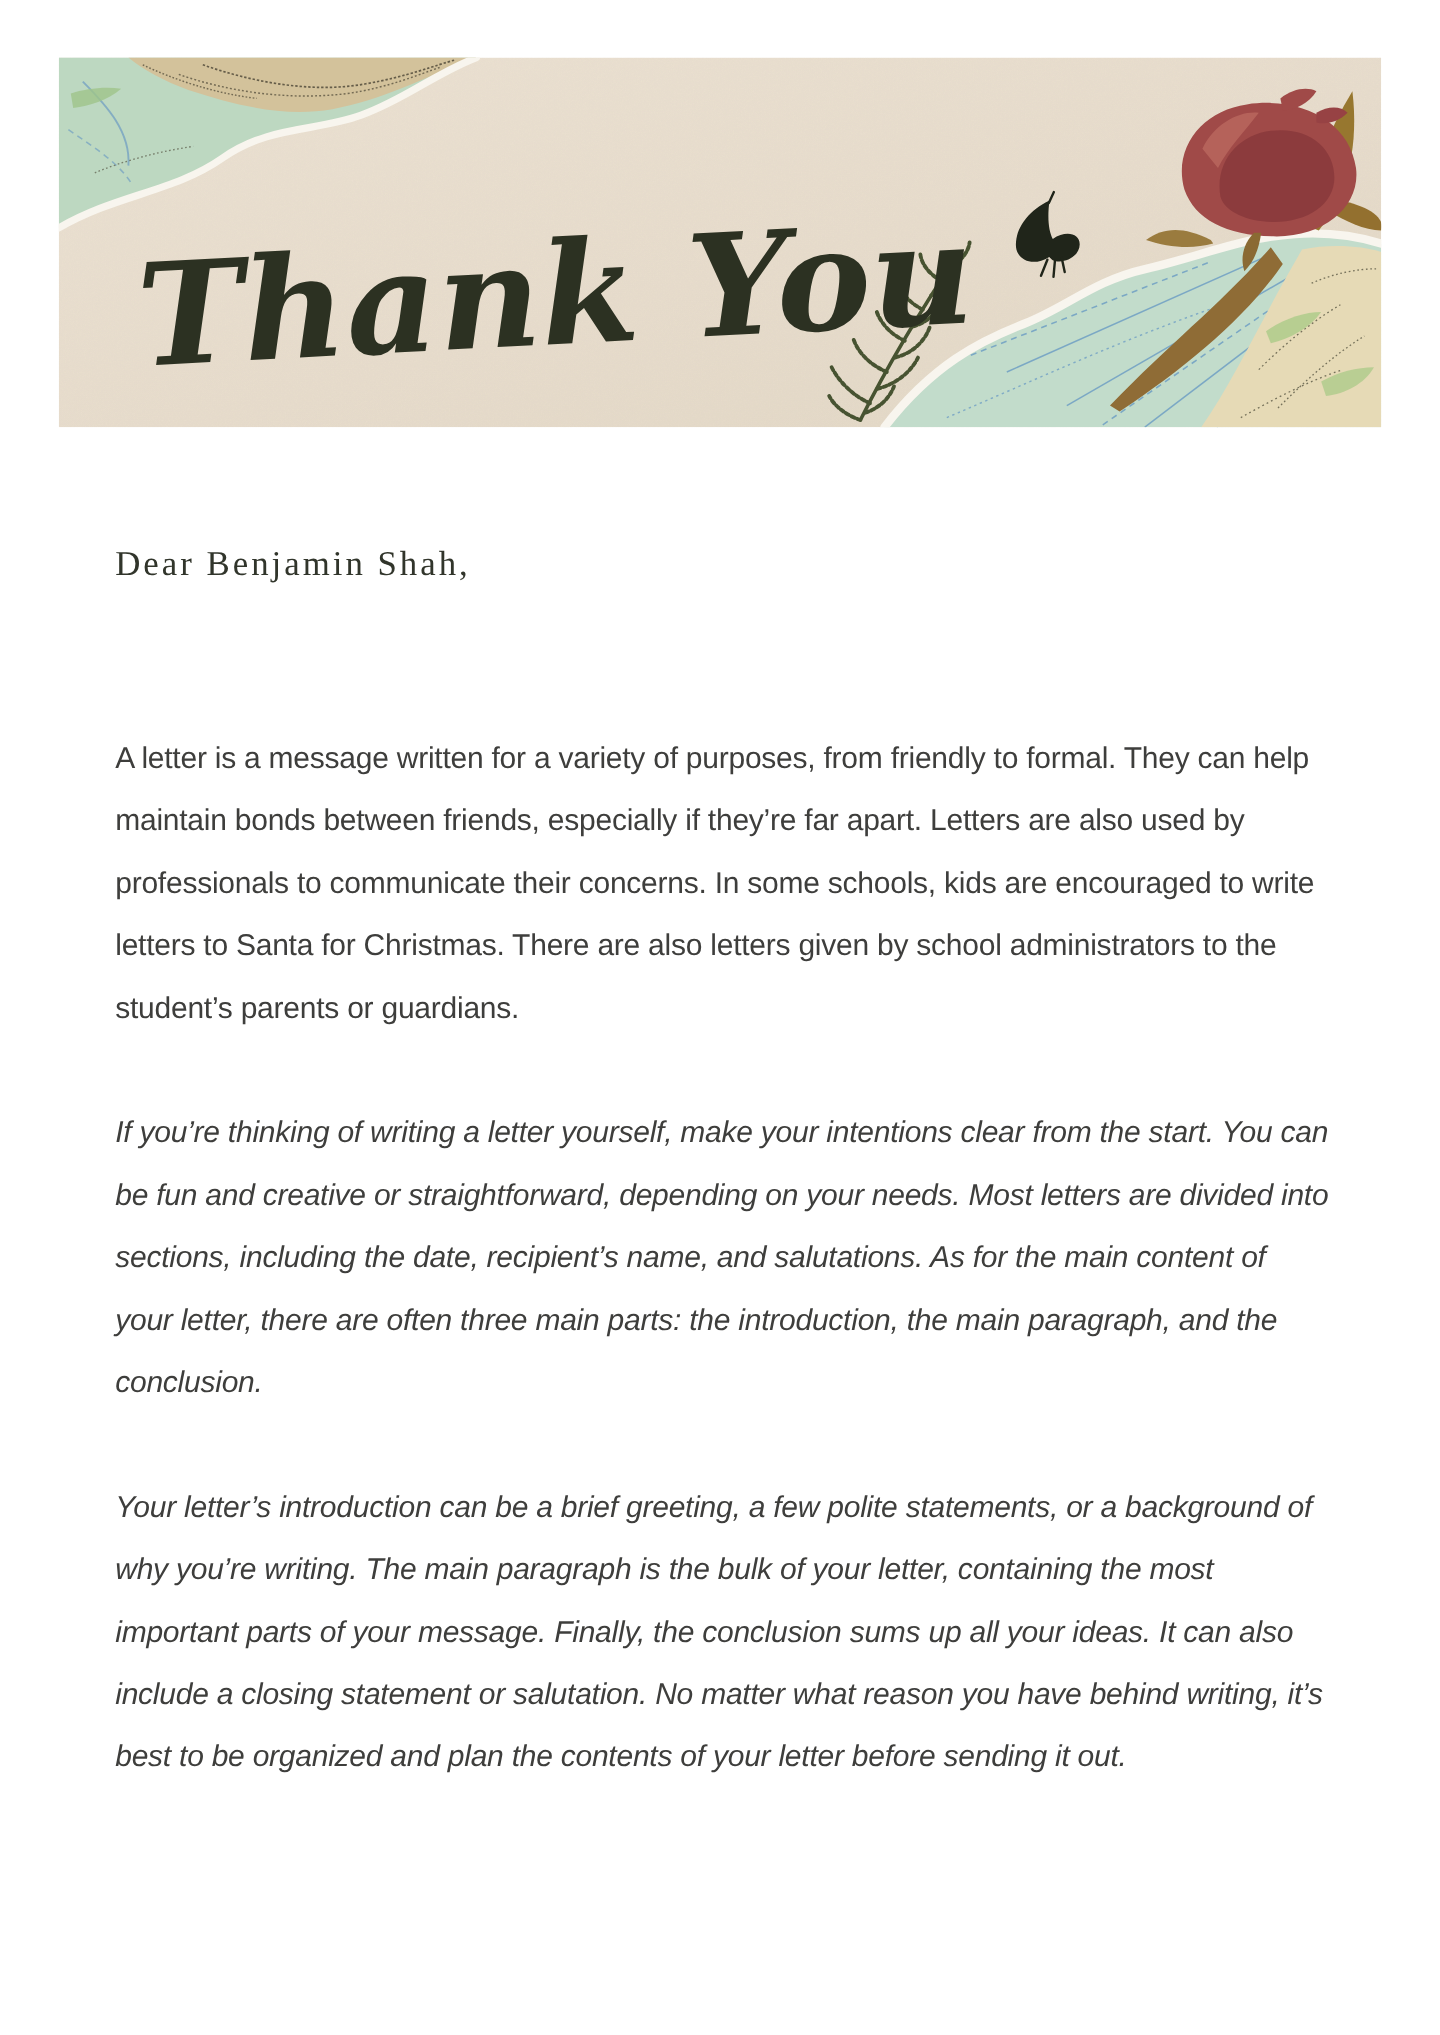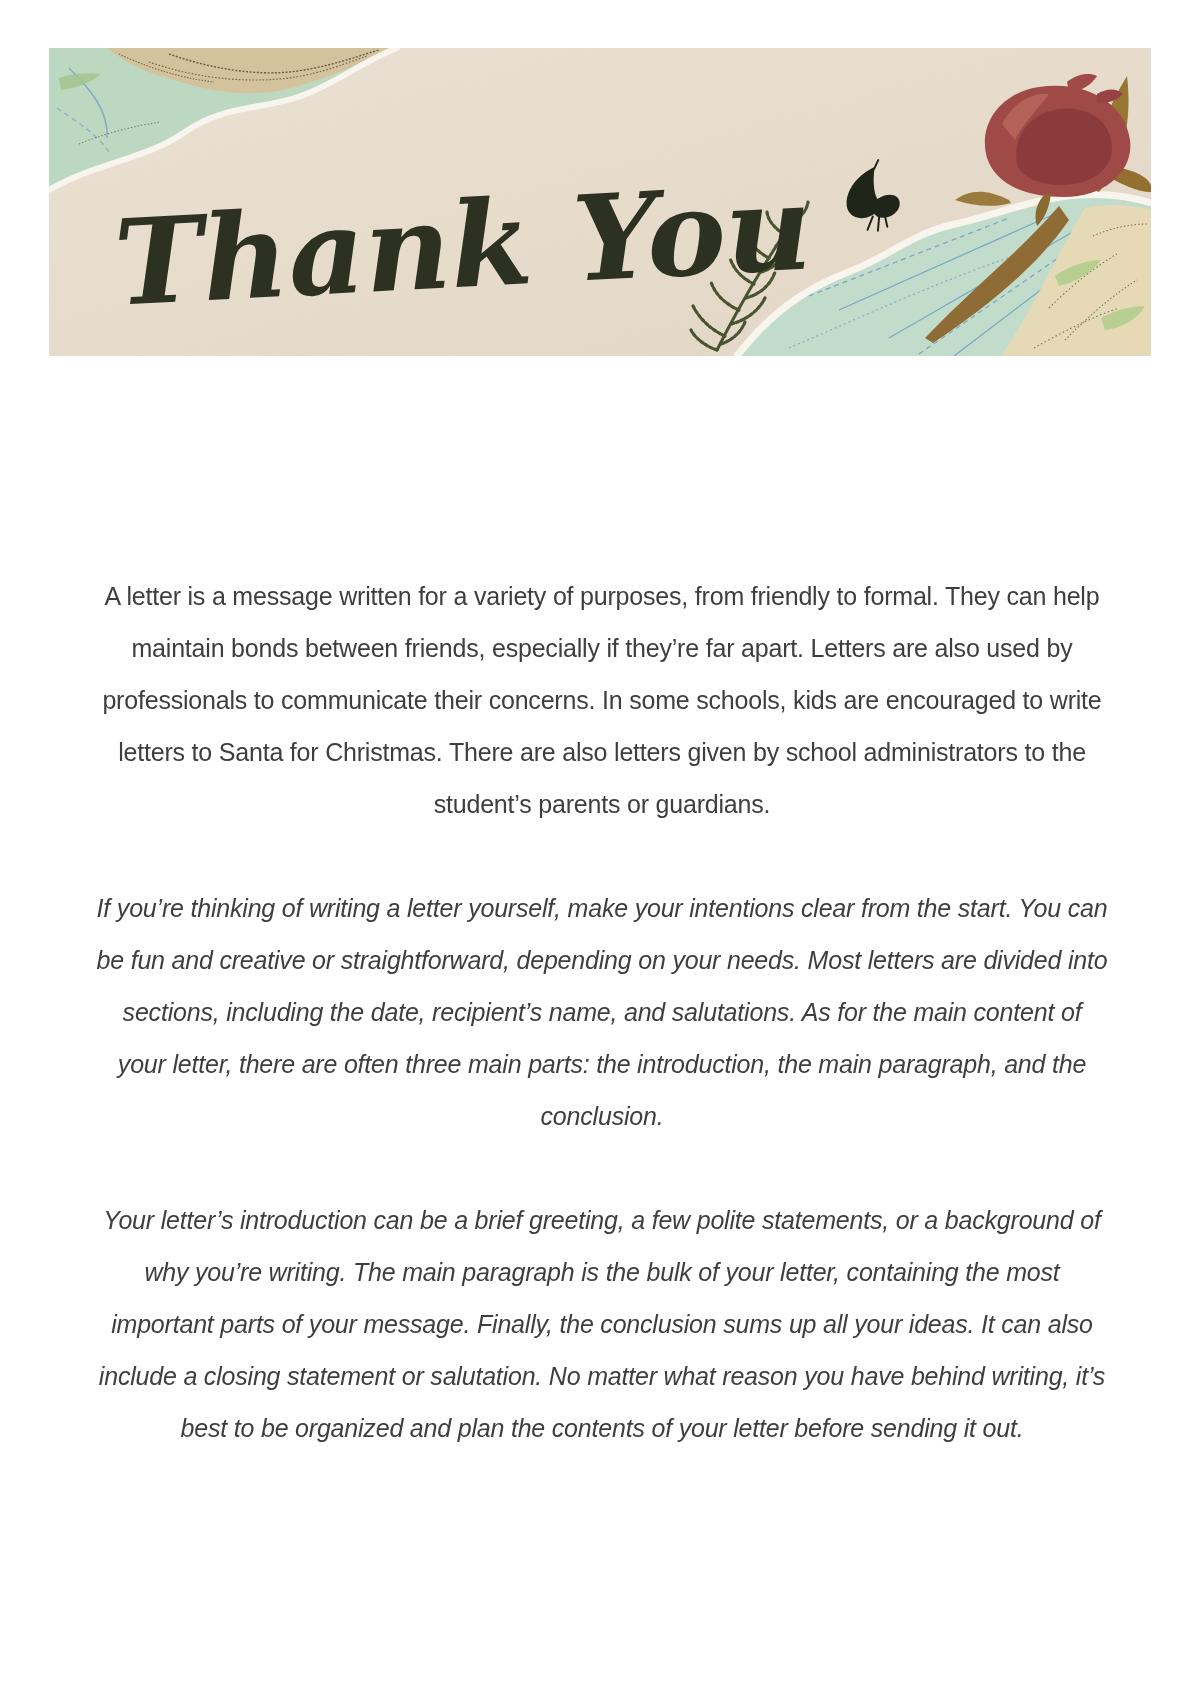--- a/index.html
+++ b/index.html
@@ -17,21 +17,21 @@
   }
   .letter {
     position:absolute; left:96px; top:452px; width:1012px;
     color:#3e3e3c;
   }
   .greeting {
     font-family:"Liberation Serif", serif;
     font-size:29px; line-height:36px; letter-spacing:2.5px;
     color:#31352b; font-weight:500;
   }
-  .paragraphs { margin-top:118px;text-align:center; }
+  .paragraphs { margin-top:118px; }
   .para {
     font-size:25px; line-height:52px; letter-spacing:-0.2px;
     margin:0; color:#3e3e3c;
   }
   .para + .para { margin-top:52px;font-style:italic; }
 </style>
 </head>
 <body>
 
 <div class="page">
@@ -128,20 +128,21 @@
         <path d="M1018,34 C1028,26 1040,24 1048,28 C1042,38 1030,44 1020,44 Z" fill="#a04a48"></path>
         <path d="M1048,46 C1058,40 1068,40 1074,46 C1066,54 1056,56 1048,54 Z" fill="#974244"></path>
         <path d="M1002,146 C1000,160 996,170 988,178 C984,166 988,154 996,146 Z" fill="#8a6a33"></path>
       </g>
 
       <text class="script-title" x="66" y="242" font-size="118" fill="#2c3122" transform="rotate(-3 350 210)">Thank You</text>
     </svg>
   </div>
 
   <div class="letter">
+    <div class="greeting">Dear Benjamin Shah,</div>
     <div class="paragraphs">
       <p class="para">A letter is a message written for a variety of purposes, from friendly to formal. They can help maintain bonds between friends, especially if they’re far apart. Letters are also used by professionals to communicate their concerns. In some schools, kids are encouraged to write letters to Santa for Christmas. There are also letters given by school administrators to the student’s parents or guardians.</p>
       <p class="para">If you’re thinking of writing a letter yourself, make your intentions clear from the start. You can be fun and creative or straightforward, depending on your needs. Most letters are divided into sections, including the date, recipient’s name, and salutations. As for the main content of your letter, there are often three main parts: the introduction, the main paragraph, and the conclusion.</p>
       <p class="para">Your letter’s introduction can be a brief greeting, a few polite statements, or a background of why you’re writing. The main paragraph is the bulk of your letter, containing the most important parts of your message. Finally, the conclusion sums up all your ideas. It can also include a closing statement or salutation. No matter what reason you have behind writing, it’s best to be organized and plan the contents of your letter before sending it out.</p>
     </div>
   </div>
 
 </div>
 
 </body></html>

